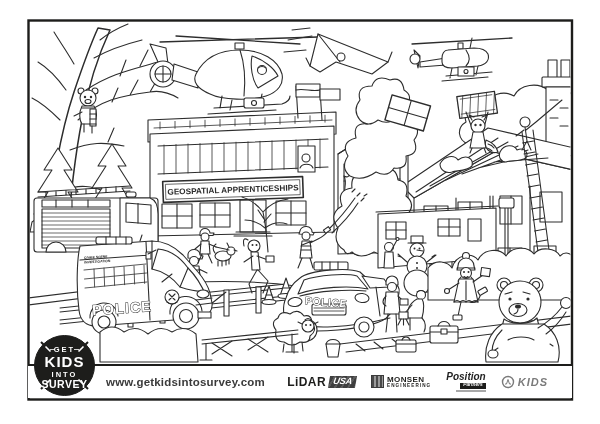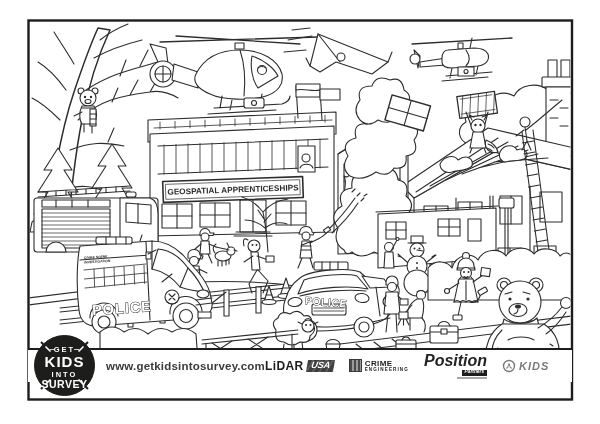--- a/index.html
+++ b/index.html
@@ -1,35 +1,35 @@
 <!DOCTYPE html>
 <html><head>
 <meta charset="utf-8">
 <style>
   html,body{margin:0;padding:0;background:#fff;}
   .page{position:relative;width:600px;height:424px;background:#fff;overflow:hidden;
         font-family:"Liberation Sans",sans-serif;}
   .art-svg{position:absolute;left:0;top:0;}
   
-  .footer{position:absolute;left:28px;top:348px;width:544px;height:34px;background:#fff;
+  .footer{position:absolute;left:28px;top:364px;width:544px;height:34px;background:#fff;
           border-top:2.2px solid #1d1d1b;display:flex;align-items:center;z-index:4;box-sizing:border-box;}
   .footer-url{margin-left:78px;font-size:11.5px;font-weight:700;color:#3a3a3a;letter-spacing:.2px;}
   .sponsors{margin-left:auto;margin-right:24px;display:flex;align-items:center;gap:15px;}
   .sponsor{display:flex;align-items:center;gap:3px;}
   .lidar-name{font-size:12px;font-weight:900;color:#1d1d1b;letter-spacing:.4px;}
   .usa-box{background:repeating-linear-gradient(115deg,#3f3f3f 0 4px,#5a5a5a 4px 6px);
            color:#fff;font-style:italic;font-weight:900;font-size:9px;padding:1px 4px;
            transform:skewX(-10deg);line-height:1.1;}
   .monsen-icon{width:13px;height:13px;background:repeating-linear-gradient(90deg,#4a4a4a 0 2px,#9a9a9a 2px 4px);
            border:1px solid #3a3a3a;box-sizing:border-box;}
   .monsen-text{display:flex;flex-direction:column;line-height:1;}
   .monsen-name{font-size:8px;font-weight:800;color:#1d1d1b;letter-spacing:.4px;}
   .monsen-sub{font-size:4.6px;font-weight:700;color:#1d1d1b;letter-spacing:1.1px;}
   .position-wrap{display:flex;flex-direction:column;align-items:flex-start;line-height:1;}
-  .position-name{font-size:16px;font-weight:800;font-style:italic;color:#222;}
+  .position-name{font-size:10px;font-weight:800;font-style:italic;color:#222;}
   .position-sub{background:#1d1d1b;color:#fff;font-size:4.8px;font-style:italic;font-weight:700;
                 padding:.5px 3px;margin-top:.5px;align-self:flex-end;}
   .position-tagline{width:30px;height:1.5px;background:#a8a8a8;margin-top:1.5px;align-self:flex-end;}
   .riegl-name{font-size:11px;font-weight:800;font-style:italic;color:#7a7a7a;letter-spacing:1px;}
   
   .gkis-logo{position:absolute;left:32px;top:333px;width:65px;height:65px;z-index:5;}
 </style>
 </head>
 <body>
 
@@ -487,21 +487,21 @@
 <div class="footer">
   <span class="footer-url">www.getkidsintosurvey.com</span>
   <div class="sponsors">
     <div class="sponsor">
       <span class="lidar-name">LiDAR</span>
       <span class="usa-box">USA</span>
     </div>
     <div class="sponsor">
       <span class="monsen-icon"></span>
       <span class="monsen-text">
-        <span class="monsen-name">CRIME</span>
+        <span class="monsen-name">MONSEN</span>
         <span class="monsen-sub">ENGINEERING</span>
       </span>
     </div>
     <div class="position-wrap">
       <span class="position-name">Position</span>
       <span class="position-sub">Partners</span>
       <span class="position-tagline"></span>
     </div>
     <div class="sponsor">
       <svg width="14" height="14" viewBox="0 0 14 14">

